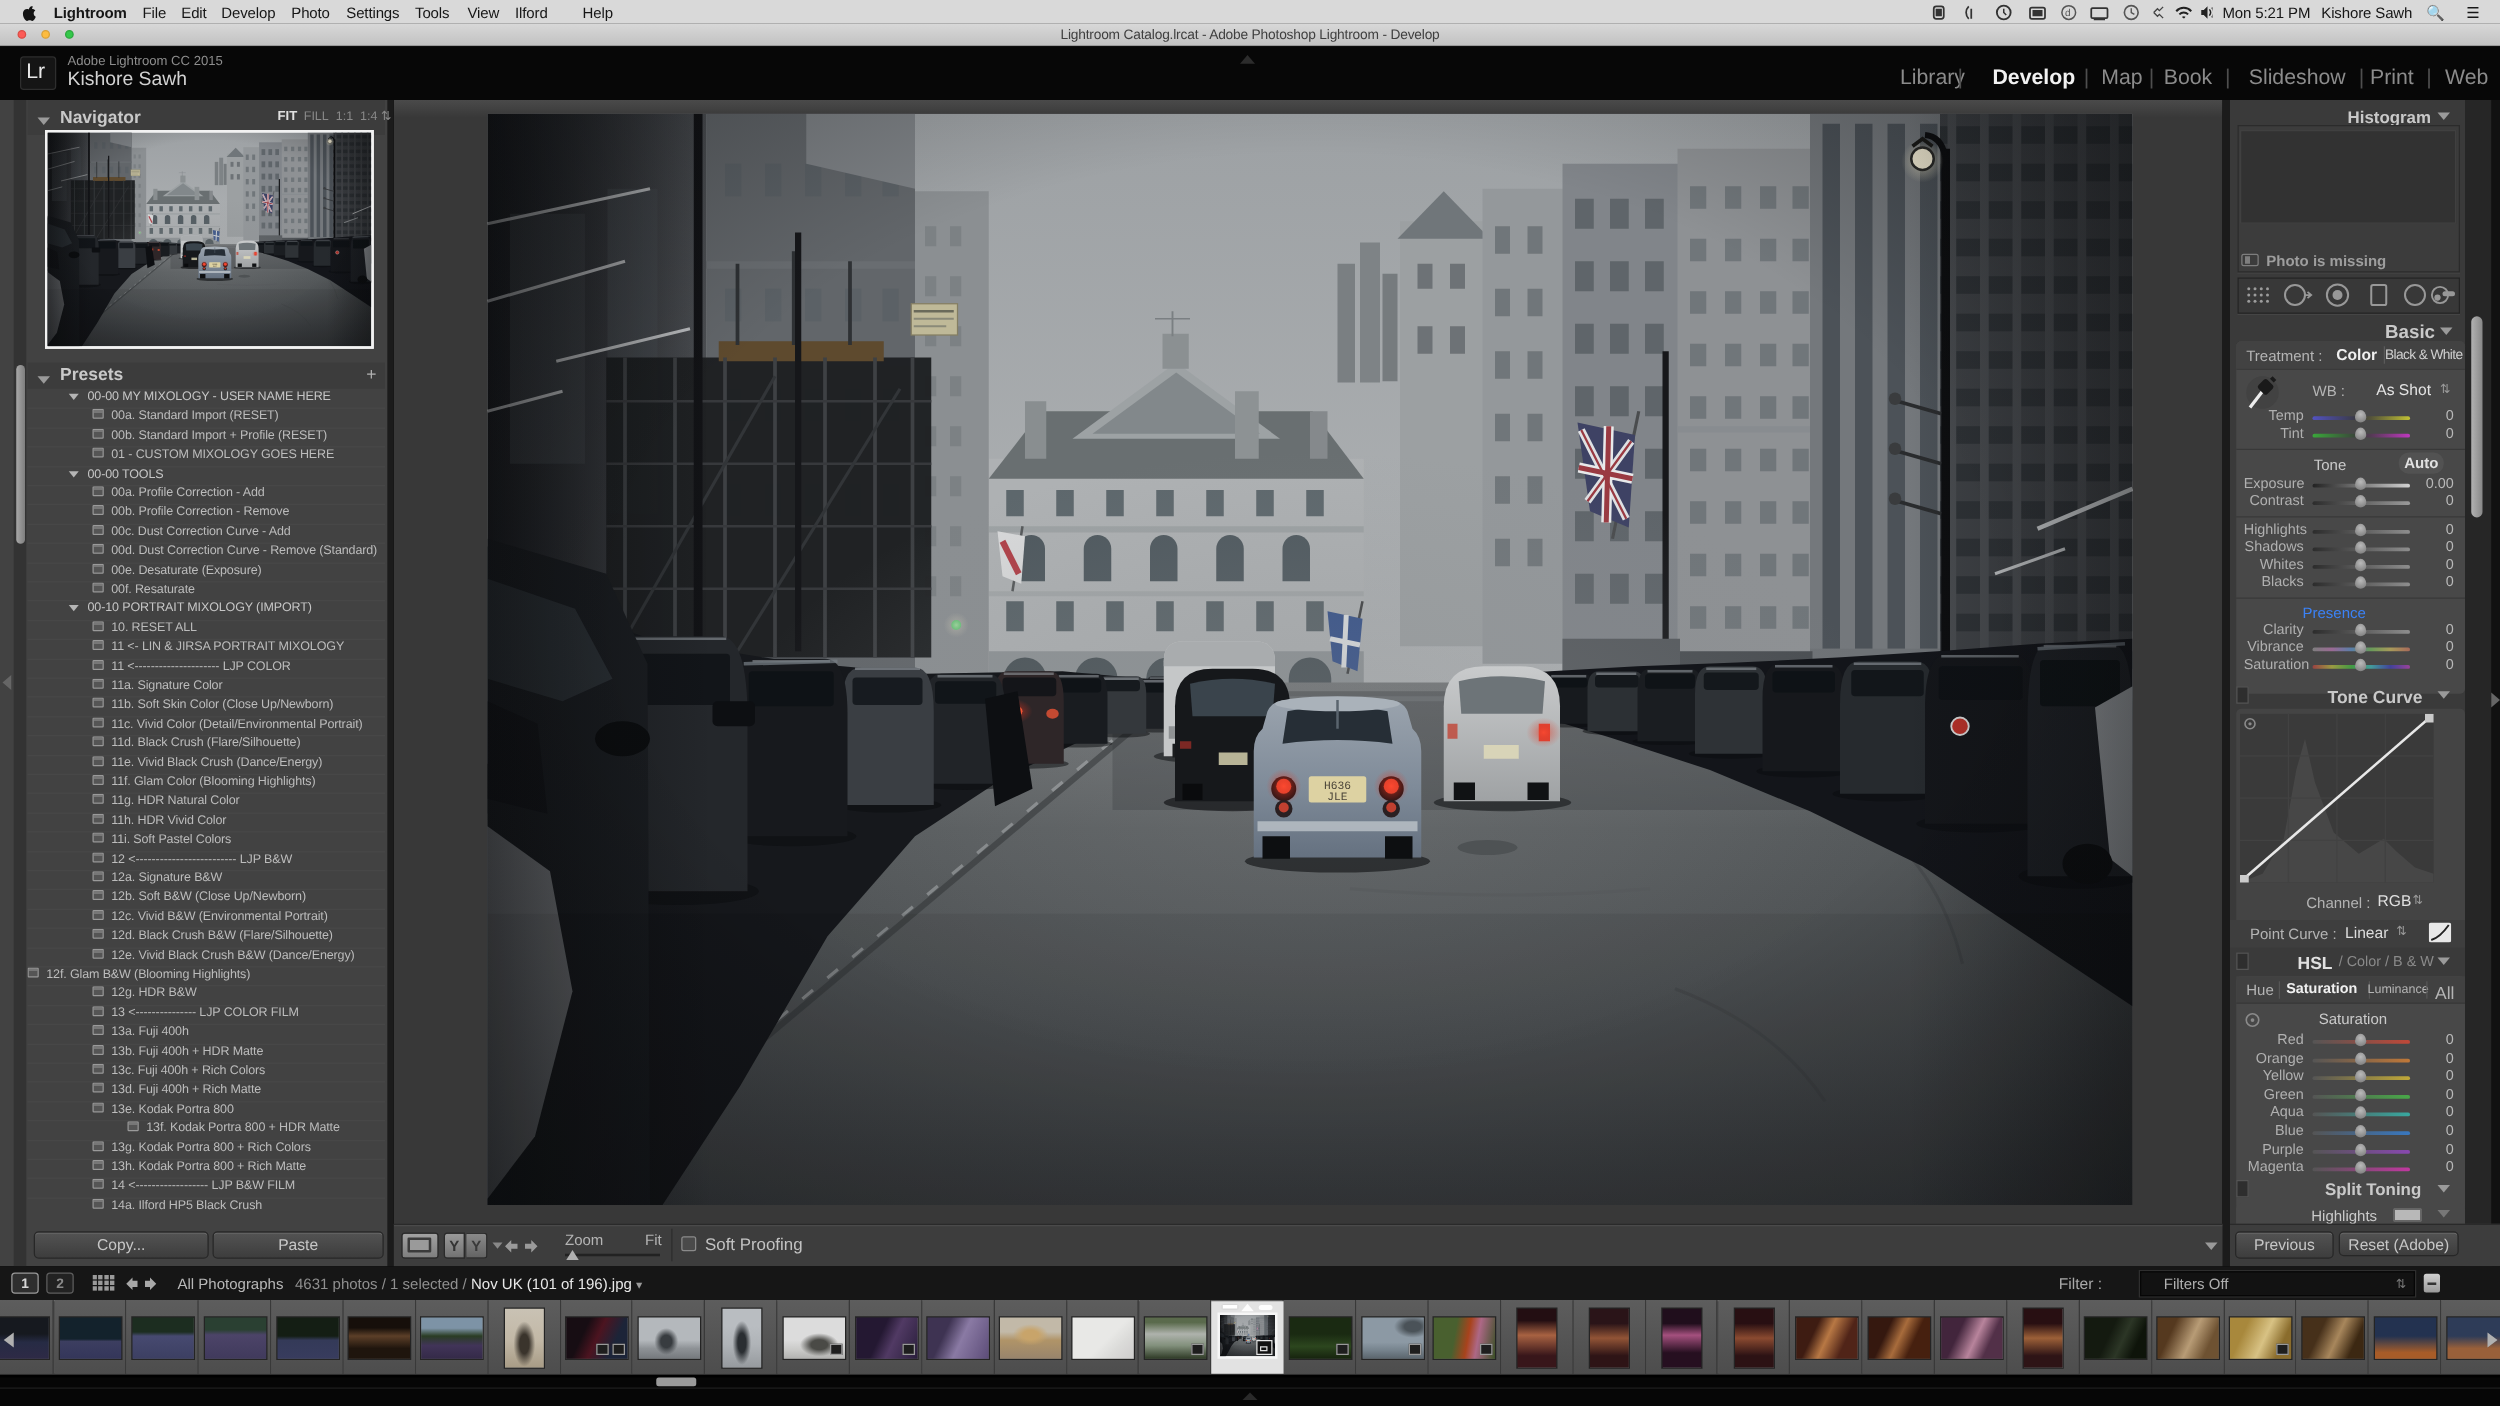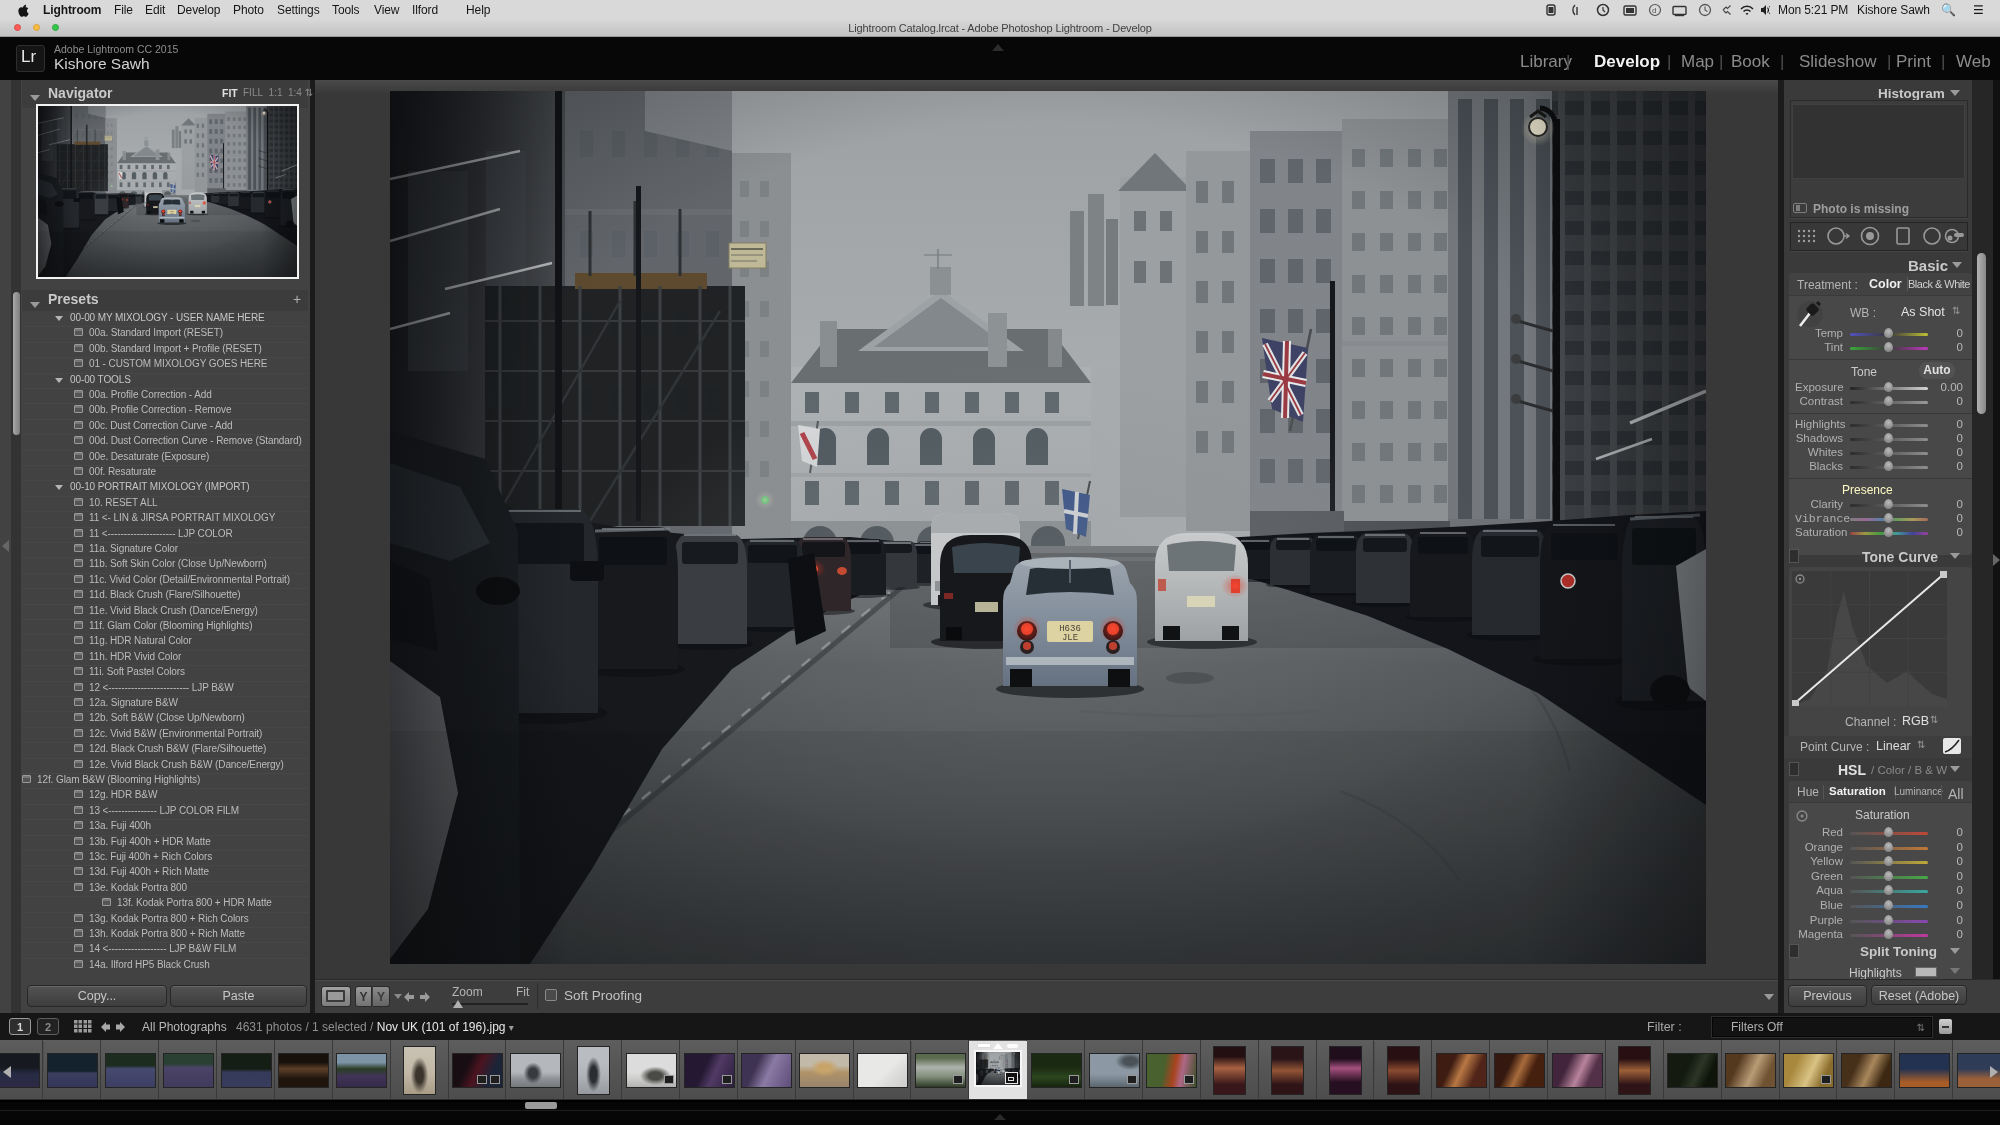--- a/index.html
+++ b/index.html
@@ -770,28 +770,28 @@
 <div class="ptxt" style="left:1795px;top:446px;width:48px;text-align:right;font-size:11.5px;color:#b0b0b0;">Whites</div>
 <div class="strack abs" style="left:1850px;top:452px;width:78px;background:linear-gradient(90deg,#2c2c2c,#8e8e8e);"></div>
 <div class="sthumb abs" style="left:1884px;top:447px;"></div>
 <div class="abs" style="left:1930px;top:446px;width:33px;text-align:right;font-size:11.5px;color:#b8b8b8;">0</div>
 <div class="srow" style="left:1789px;top:460px;width:0;"></div>
 <div class="ptxt" style="left:1795px;top:460px;width:48px;text-align:right;font-size:11.5px;color:#b0b0b0;">Blacks</div>
 <div class="strack abs" style="left:1850px;top:466px;width:78px;background:linear-gradient(90deg,#2c2c2c,#8e8e8e);"></div>
 <div class="sthumb abs" style="left:1884px;top:461px;"></div>
 <div class="abs" style="left:1930px;top:460px;width:33px;text-align:right;font-size:11.5px;color:#b8b8b8;">0</div>
 <div class="abs" style="left:1789px;top:478px;width:183px;height:1px;background:#383838;"></div>
-<div class="ptxt" style="left:1842px;top:483px;font-size:12px;color:#fef9c3;">Presence</div>
+<div class="ptxt" style="left:1842px;top:483px;font-size:12px;color:#3b82f6;">Presence</div>
 <div class="srow" style="left:1789px;top:498px;width:0;"></div>
 <div class="ptxt" style="left:1795px;top:498px;width:48px;text-align:right;font-size:11.5px;color:#b0b0b0;">Clarity</div>
 <div class="strack abs" style="left:1850px;top:504px;width:78px;background:linear-gradient(90deg,#2c2c2c,#8e8e8e);"></div>
 <div class="sthumb abs" style="left:1884px;top:499px;"></div>
 <div class="abs" style="left:1930px;top:498px;width:33px;text-align:right;font-size:11.5px;color:#b8b8b8;">0</div>
 <div class="srow" style="left:1789px;top:512px;width:0;"></div>
-<div class="ptxt" style="left:1795px;top:512px;width:48px;text-align:right;font-size:11.5px;color:#b0b0b0;font-family:Liberation Mono, monospace;">Vibrance</div>
+<div class="ptxt" style="left:1795px;top:512px;width:48px;text-align:right;font-size:11.5px;color:#b0b0b0;">Vibrance</div>
 <div class="strack abs" style="left:1850px;top:518px;width:78px;background:linear-gradient(90deg,#7e7e7e,#9a6a94,#5a7ea8,#6a9a5a,#a89a5a,#a86a5a);"></div>
 <div class="sthumb abs" style="left:1884px;top:513px;"></div>
 <div class="abs" style="left:1930px;top:512px;width:33px;text-align:right;font-size:11.5px;color:#b8b8b8;">0</div>
 <div class="srow" style="left:1789px;top:526px;width:0;"></div>
 <div class="ptxt" style="left:1795px;top:526px;width:48px;text-align:right;font-size:11.5px;color:#b0b0b0;">Saturation</div>
 <div class="strack abs" style="left:1850px;top:532px;width:78px;background:linear-gradient(90deg,#9a4242,#9a9a42,#429a42,#429a9a,#42429a,#9a429a);"></div>
 <div class="sthumb abs" style="left:1884px;top:527px;"></div>
 <div class="abs" style="left:1930px;top:526px;width:33px;text-align:right;font-size:11.5px;color:#b8b8b8;">0</div>
 <div class="abs" style="left:1789px;top:549px;width:10px;height:14px;background:#2e2e2e;border:1px solid #555;"></div>
 <div class="phead" style="left:1862px;top:549px;font-size:14px;">Tone Curve</div>

